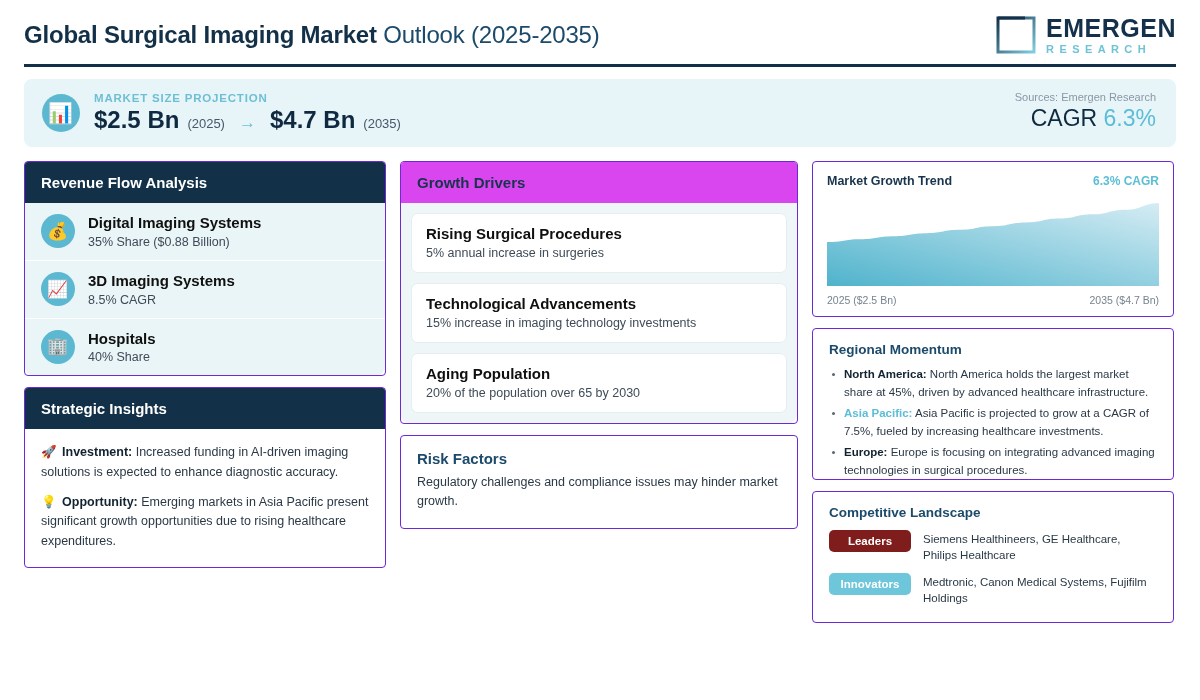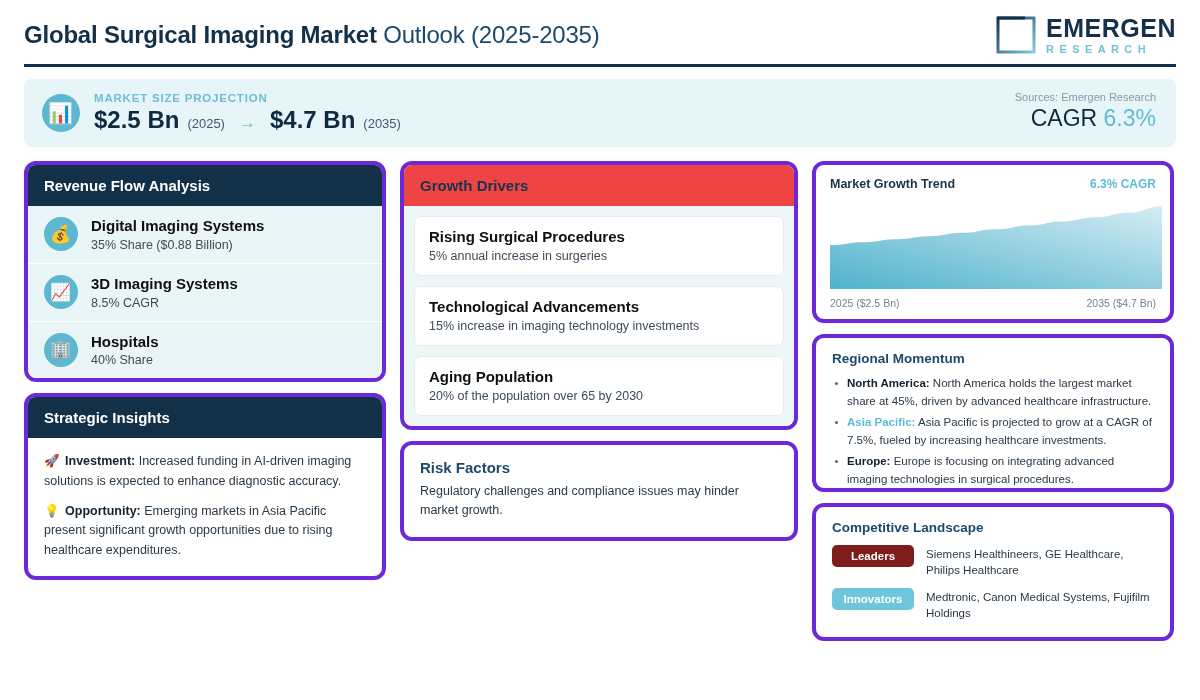--- a/index.html
+++ b/index.html
@@ -52,27 +52,27 @@
   .sources { font-size: 11px; color: #8a98a5; }
   .cagr { font-size: 23px; font-weight: normal; color: #0f2a40; margin-top: 2px; }
   .cagr .val { color: #5cbdd6; }
 
   
   .columns { display: flex; gap: 14px; margin-top: 14px; align-items: flex-start; }
   .col-left { width: 362px; flex: none; }
   .col-mid { width: 398px; flex: none; }
   .col-right { width: 362px; flex: none; }
 
-  .card { background: #fff; border: 4px solid #6d28d9; border-radius: 12px; overflow: hidden; }
+  .card { background: #fff; border: 1px solid #6d28d9; border-radius: 4px; overflow: hidden; }
   .card-hd-dark {
     background: #123047; color: #fff; font-size: 15px; font-weight: bold;
     padding: 12px 16px;
   }
   .card-hd-light {
-    background: #ef4444; color: #17344c; font-size: 15px; font-weight: bold;
+    background: #d946ef; color: #17344c; font-size: 15px; font-weight: bold;
     padding: 12px 16px;
   }
 
   
   .flow { background: #eaf5f8; border-radius: 0 0 8px 8px; }
   .flow-row { display: flex; align-items: center; gap: 13px; padding: 11px 16px; }
   .flow-row + .flow-row { border-top: 1px solid #ffffff; }
   .flow-icon {
     width: 34px; height: 34px; border-radius: 50%; background: #5cb8d0;
     display: flex; align-items: center; justify-content: center;

